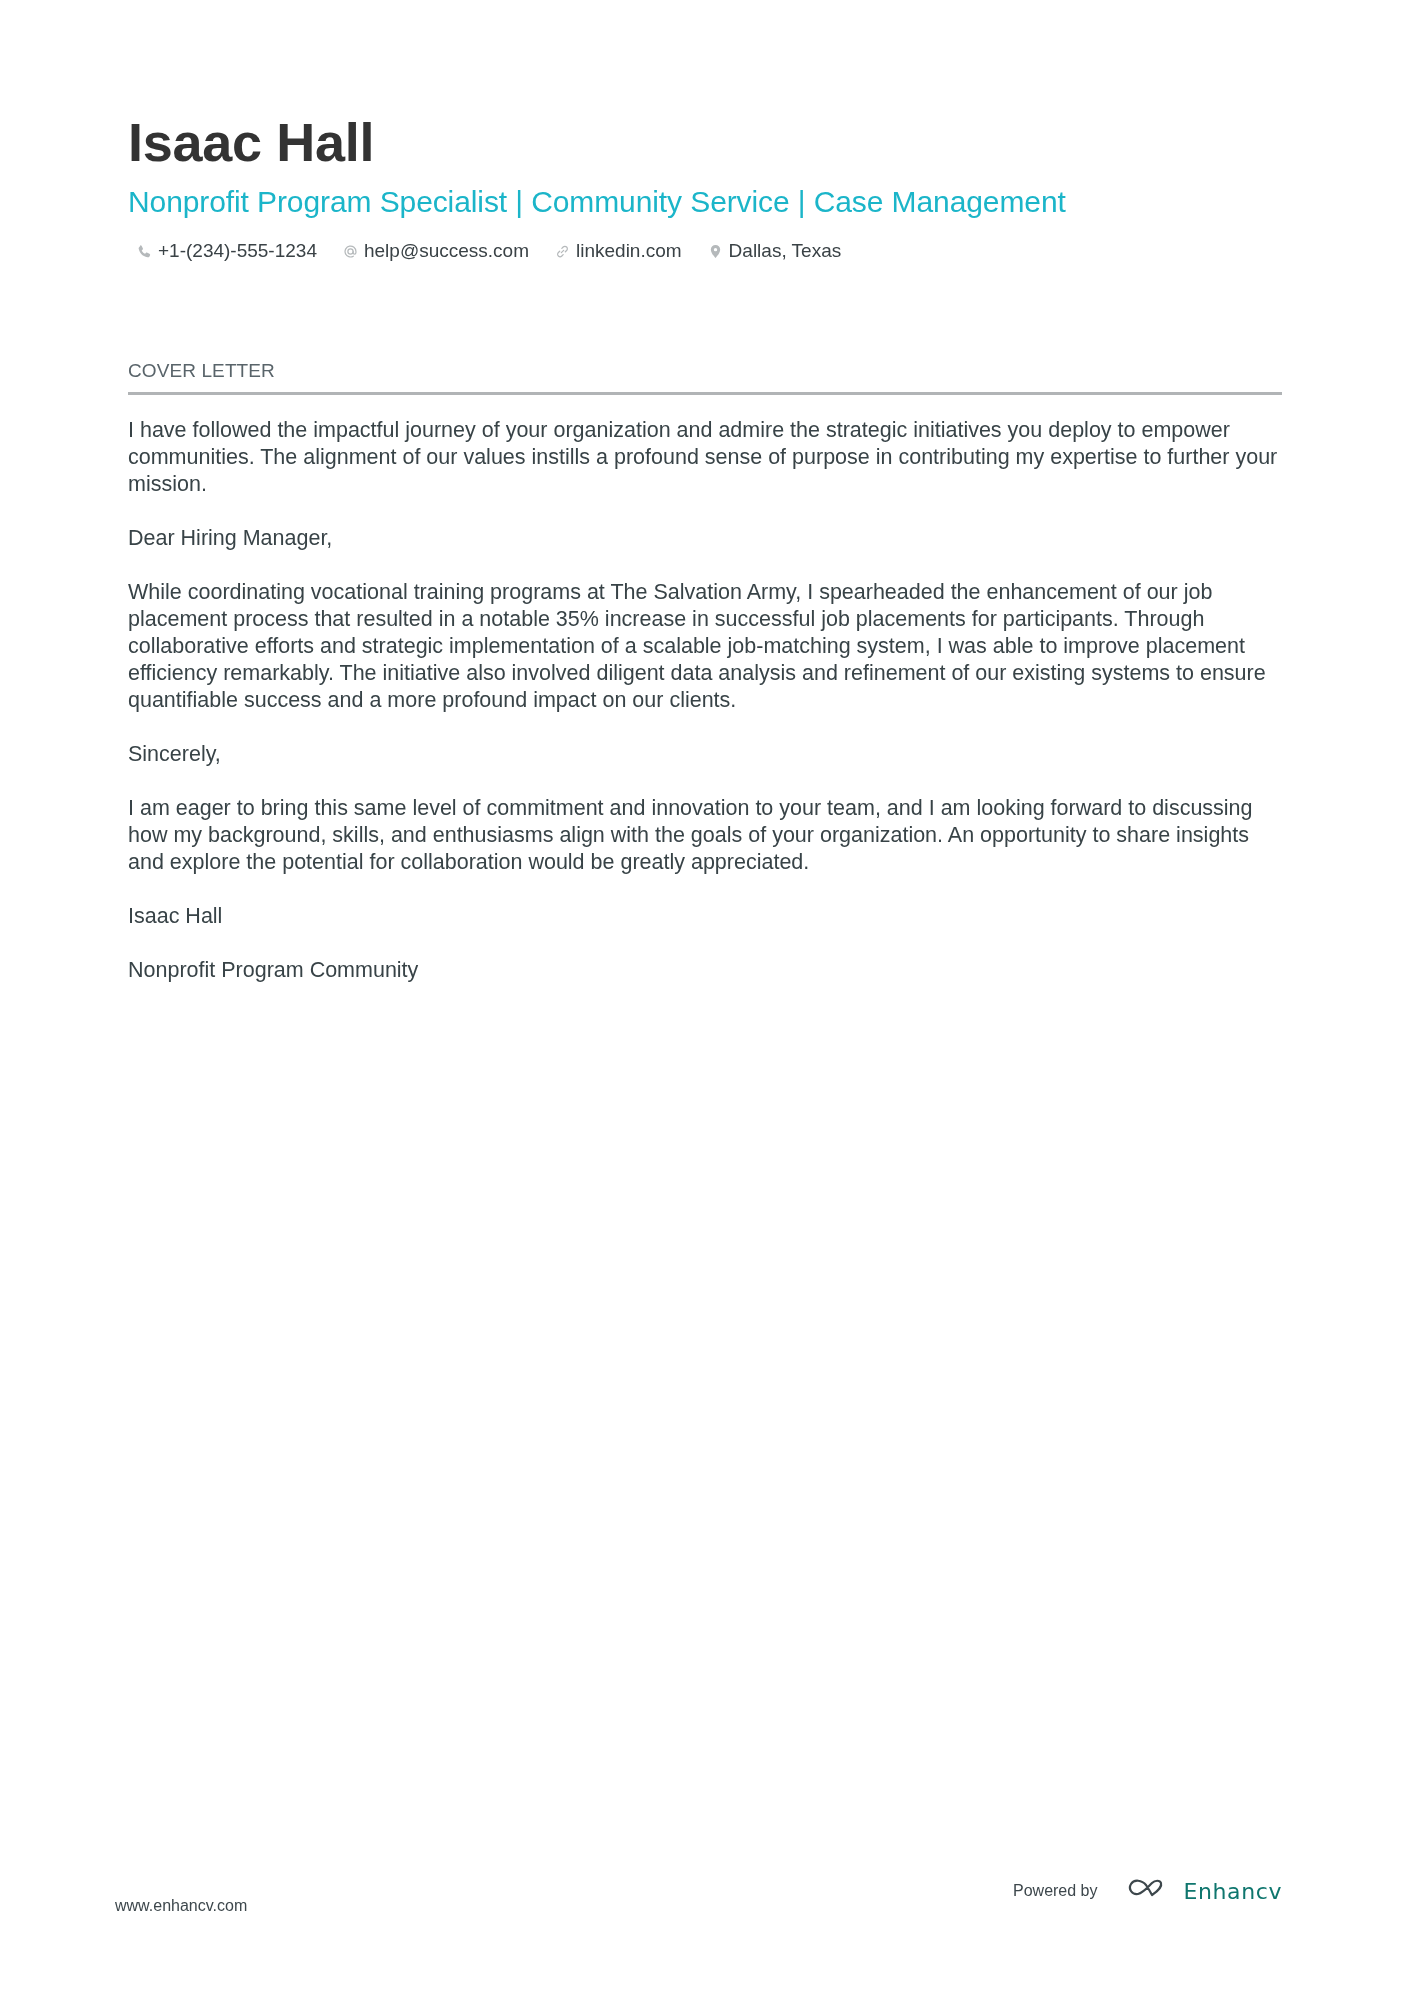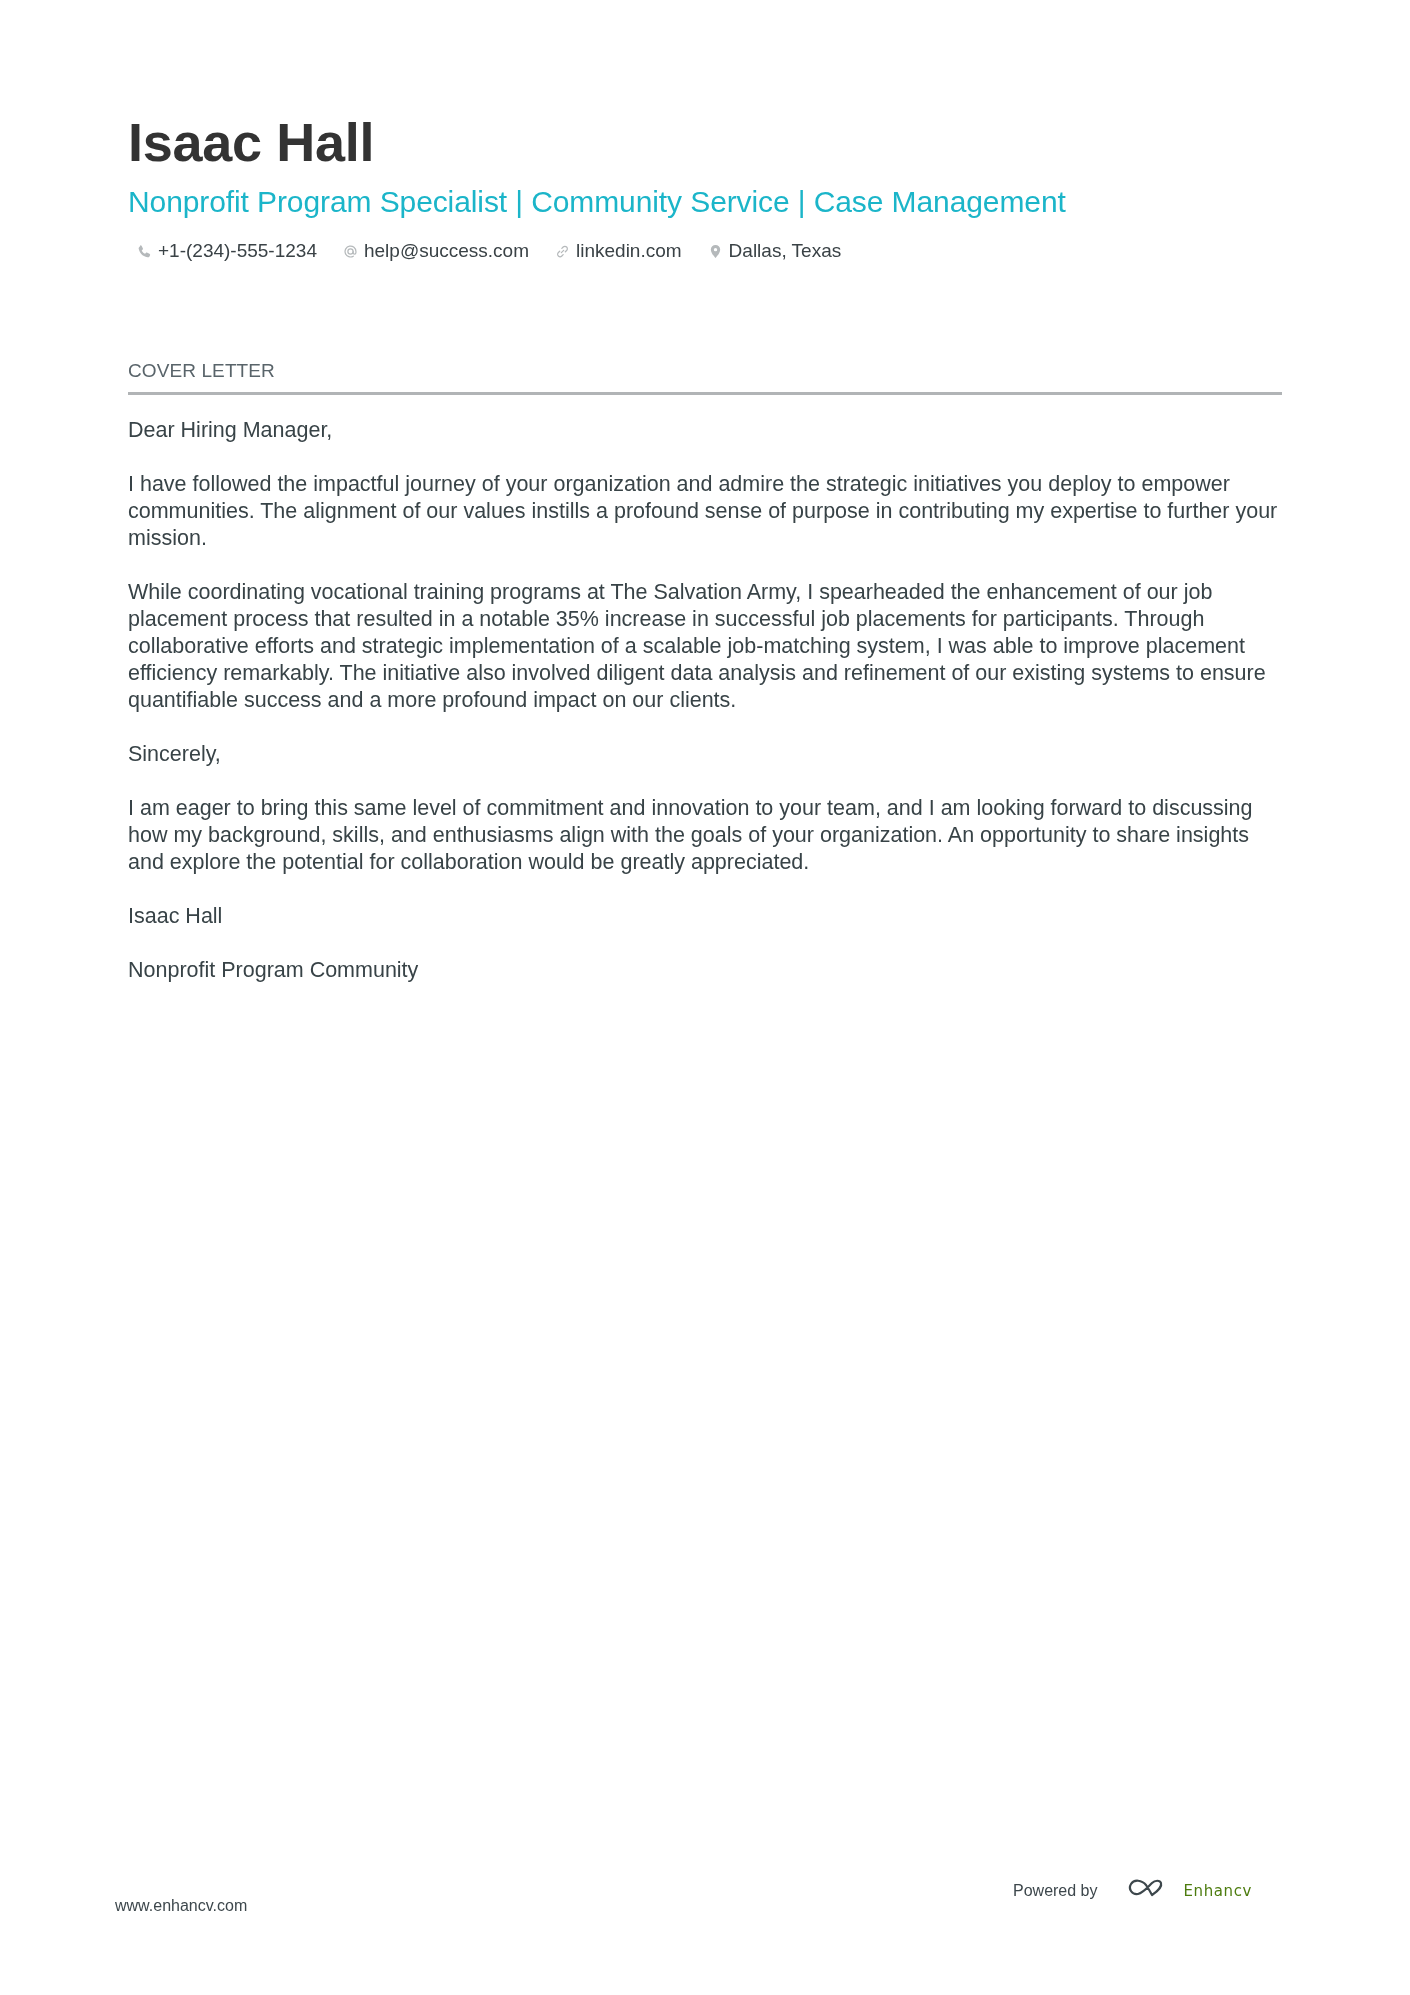--- a/index.html
+++ b/index.html
@@ -47,21 +47,21 @@
     .footer-left {
       position: absolute; left: 115px; top: 1896px;
       font-size: 16px; color: #3d474c; line-height: 20px;
     }
     .footer-right {
       position: absolute; left: 1013px; top: 1876px;
       display: flex; align-items: center; height: 30px;
     }
     .powered { font-size: 16px; color: #3d474c; margin-right: 28px; }
     .logo-icon { width: 46px; height: 26px; margin-right: 12px; }
-    .logo-text { font-size: 15px; color: #4d7c0f; letter-spacing: 0.6px; font-family: "DejaVu Sans", sans-serif; font-weight: normal; }
+    .logo-text { font-size: 22px; color: #0f766e; letter-spacing: 0.6px; font-family: "DejaVu Sans", sans-serif; font-weight: normal; }
   </style>
 </head>
 <body>
 
 <div class="page">
 
   <div class="header">
     <div class="name">Isaac Hall</div>
     <div class="title">Nonprofit Program Specialist | Community Service | Case Management</div>
 
@@ -100,22 +100,22 @@
         <span>Dallas, Texas</span>
       </div>
     </div>
   </div>
 
   <div class="section">
     <div class="section-title">COVER LETTER</div>
     <div class="rule"></div>
 
     <div class="letter">
+      <p>I have followed the impactful journey of your organization and admire the strategic initiatives you deploy to empower communities. The alignment of our values instills a profound sense of purpose in contributing my expertise to further your mission.</p>
       <p>Dear Hiring Manager,</p>
-      <p>I have followed the impactful journey of your organization and admire the strategic initiatives you deploy to empower communities. The alignment of our values instills a profound sense of purpose in contributing my expertise to further your mission.</p>
       <p>While coordinating vocational training programs at The Salvation Army, I spearheaded the enhancement of our job placement process that resulted in a notable 35% increase in successful job placements for participants. Through collaborative efforts and strategic implementation of a scalable job-matching system, I was able to improve placement efficiency remarkably. The initiative also involved diligent data analysis and refinement of our existing systems to ensure quantifiable success and a more profound impact on our clients.</p>
       <p>Sincerely,</p>
       <p>I am eager to bring this same level of commitment and innovation to your team, and I am looking forward to discussing how my background, skills, and enthusiasms align with the goals of your organization. An opportunity to share insights and explore the potential for collaboration would be greatly appreciated.</p>
       <p>Isaac Hall</p>
       <p>Nonprofit Program Community</p>
     </div>
   </div>
 
   <div class="footer-left">www.enhancv.com</div>
 

